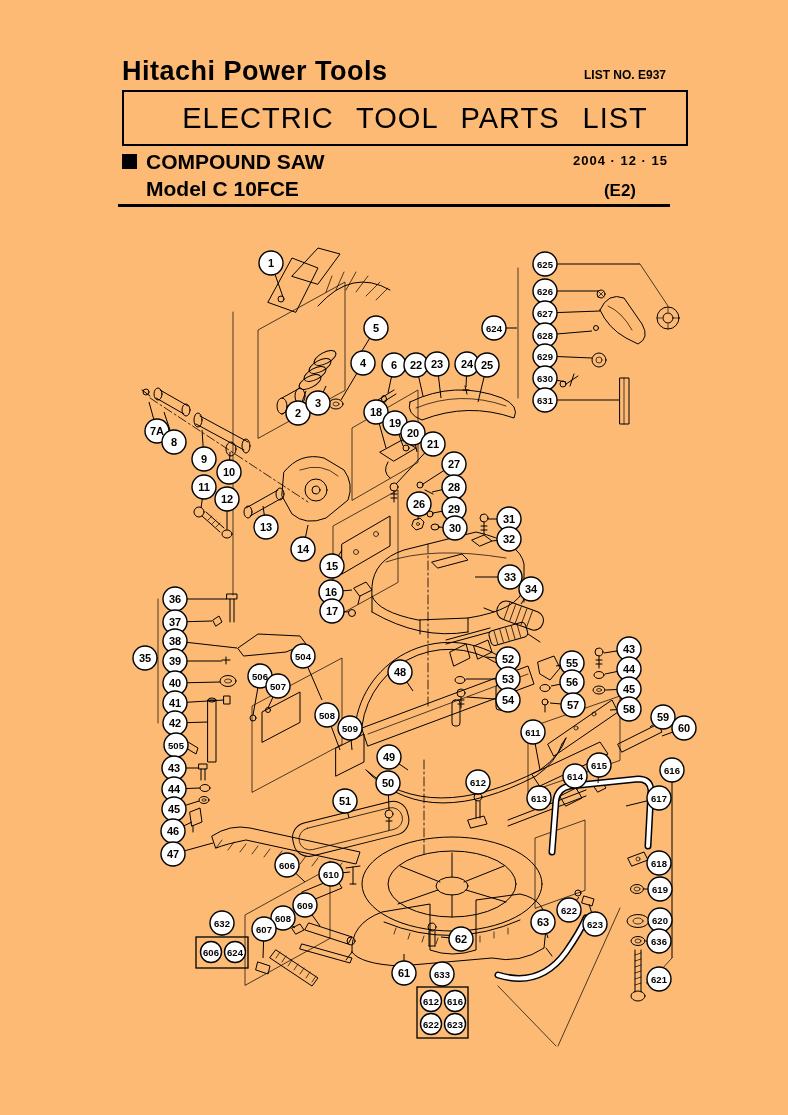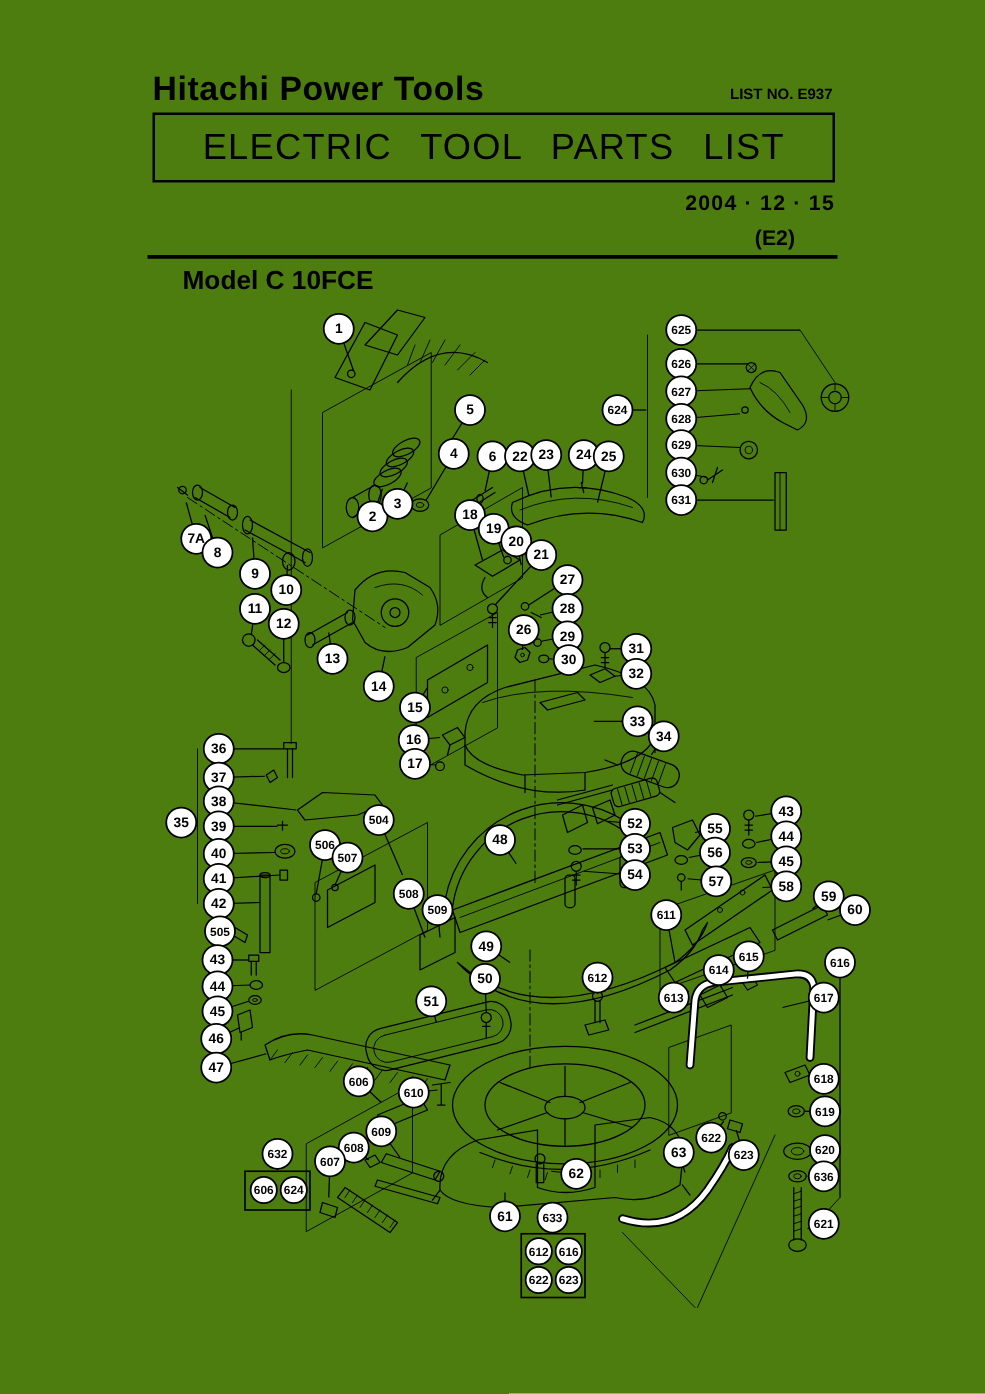--- a/index.html
+++ b/index.html
@@ -1,26 +1,26 @@
 <!DOCTYPE html>
 <html><head>
 <meta charset="utf-8">
 <style>
   html,body{margin:0;padding:0;background:#fff;}
-  .page{position:relative;width:788px;height:1115px;background:#4d7c0f;overflow:hidden;
+  .page{position:relative;width:788px;height:1115px;background:#fdba74;overflow:hidden;
         font-family:"Liberation Sans",sans-serif;color:#000;}
   .brand{position:absolute;left:122px;top:56px;font-size:27px;font-weight:bold;letter-spacing:.5px;white-space:nowrap;}
   .listno{position:absolute;left:570px;top:68px;font-size:12px;font-weight:bold;white-space:nowrap;margin-left:14px;}
   .banner{position:absolute;left:122px;top:90px;width:542px;height:52px;border:2px solid #000;
           display:flex;align-items:center;justify-content:center;font-size:29px;
-          letter-spacing:1px;word-spacing:14px;white-space:nowrap;}
+          letter-spacing:1px;word-spacing:14px;white-space:nowrap;padding-left:20px;}
   .prodrow{position:absolute;left:122px;top:150px;font-size:21px;font-weight:bold;white-space:nowrap;}
   .sq{display:inline-block;width:15px;height:15px;background:#000;margin-right:9px;}
-  .date{position:absolute;left:530px;top:153px;width:138px;text-align:right;font-size:17px;font-weight:bold;letter-spacing:1px;white-space:nowrap;}
-  .model{position:absolute;left:146px;top:177px;font-size:21px;font-weight:bold;white-space:nowrap;margin-top:36px;}
+  .date{position:absolute;left:530px;top:153px;width:138px;text-align:right;font-size:13px;font-weight:bold;letter-spacing:1px;white-space:nowrap;}
+  .model{position:absolute;left:146px;top:177px;font-size:21px;font-weight:bold;white-space:nowrap;}
   .edition{position:absolute;left:498px;top:181px;width:138px;text-align:right;font-size:17px;font-weight:bold;}
   .rule{position:absolute;left:118px;top:204px;width:552px;border-top:3px solid #000;}
   svg#diag{position:absolute;left:0;top:0;}
   .art{fill:none;stroke:#000;stroke-width:1;stroke-linejoin:round;stroke-linecap:round;}
   .thin{stroke-width:.7;}
   .dash{stroke-dasharray:9 3 2 3;stroke-width:.8;}
   .tube-o{fill:none;stroke:#000;stroke-width:7;stroke-linecap:round;}
   .tube-i{fill:none;stroke:#fff;stroke-width:4;stroke-linecap:round;}
   .bal{fill:#fff;stroke:#000;stroke-width:1.4;}
   .ldr{stroke:#000;stroke-width:1;}
@@ -28,20 +28,23 @@
   .grpbox{fill:none;stroke:#000;stroke-width:1.3;}
 </style>
 </head>
 <body>
 
 <div class="page">
   <span class="brand">Hitachi Power Tools</span>
   <span class="listno">LIST NO. E937</span>
   <div class="banner">
     <span>ELECTRIC TOOL PARTS LIST</span>
+  </div>
+  <div class="prodrow">
+    <span class="sq"></span><span>COMPOUND SAW</span>
   </div>
   <span class="date">2004 · 12 · 15</span>
   <span class="model">Model C 10FCE</span>
   <span class="edition">(E2)</span>
   <div class="rule"></div>
 
   <svg id="diag" width="788" height="1115" viewBox="0 0 788 1115">
     <g id="art">
 
       <path class="art thin" d="M258,438 258,330 345,282 345,390 Z"></path>

